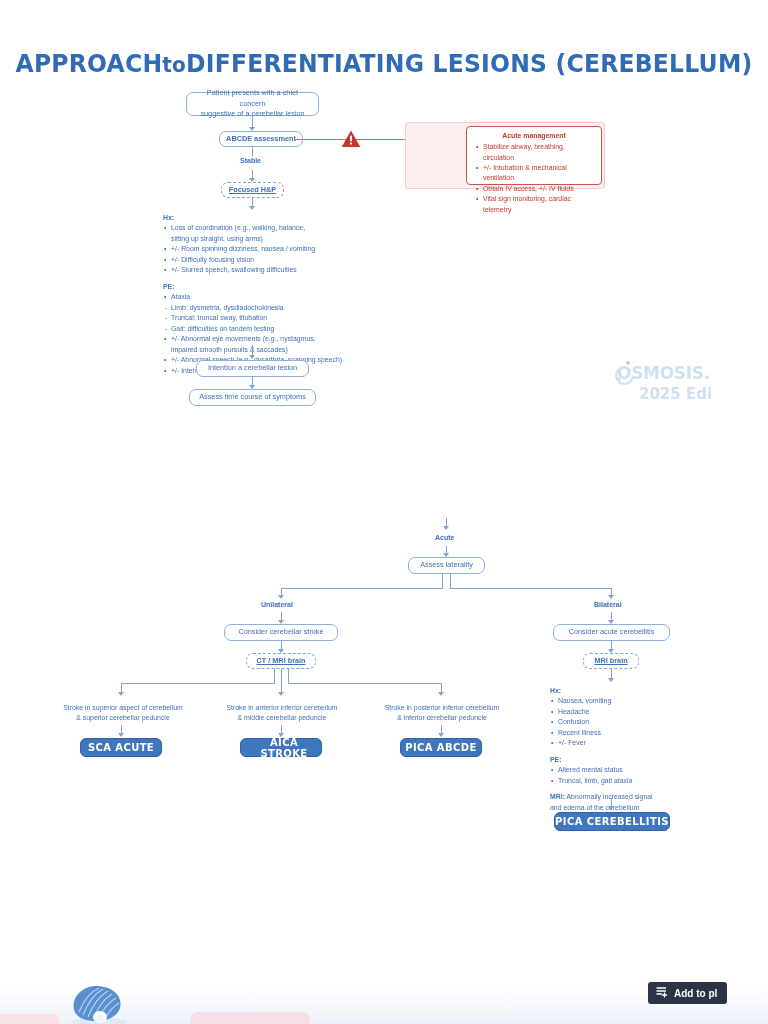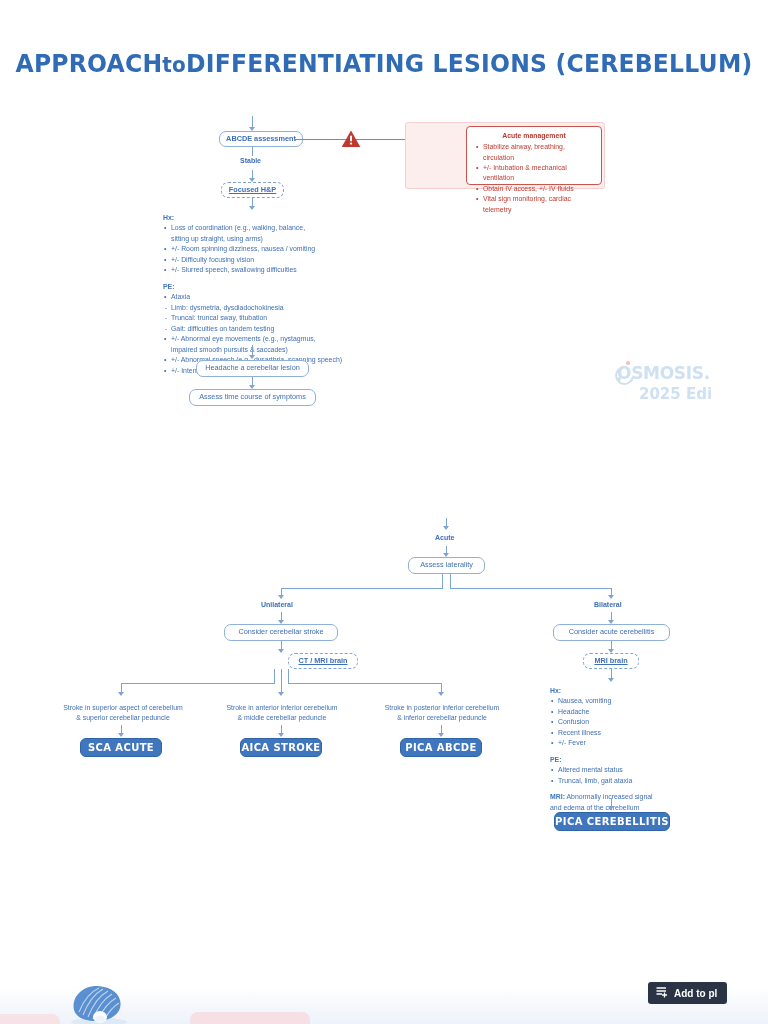--- a/index.html
+++ b/index.html
@@ -273,20 +273,22 @@
 </style>
 </head>
 <body>
 
 <div id="page">
 
   <div id="title">
     <span>APPROACH</span><span class="lower">to</span><span>DIFFERENTIATING LESIONS (CEREBELLUM)</span>
   </div>
 
+  <div class="node" style="left:186px; top:92px; width:133px; height:24px;">Patient presents with a chief concern
+suggestive of a cerebellar lesion</div>
 
   <div class="vline" style="left:252px; top:116px; height:13px;"></div>
   <div class="arrowhead" style="left:249px; top:127px;"></div>
 
   <div class="node strong" style="left:210px; top:131px; width:84px; height:16px;margin-left:9px;">ABCDE assessment</div>
 
   <div class="rline" style="left:294px; top:139px; width:122px;"></div>
   <div class="arrowhead right" style="left:414px; top:136px;"></div>
   <div class="edge-label red" style="left:419px; top:135px;">Unstable</div>
   <div class="rline" style="left:449px; top:139px; width:15px;"></div>
@@ -344,21 +346,21 @@
       <li style="white-space:pre-line">+/- Abnormal eye movements (e.g., nystagmus,
 impaired smooth pursuits &amp; saccades)</li>
       <li>+/- Abnormal speech (e.g., dysarthria, scanning speech)</li>
       <li>+/- Intention / postural tremor</li>
     </ul>
   </div>
 
   <div class="vline" style="left:252px; top:345px; height:12px;"></div>
   <div class="arrowhead" style="left:249px; top:355px;"></div>
 
-  <div class="node" style="left:196px; top:360px; width:113px; height:17px;">Headache a cerebellar lesion</div>
+  <div class="node" style="left:196px; top:360px; width:113px; height:17px;">Intention a cerebellar lesion</div>
 
   <div class="vline" style="left:252px; top:377px; height:10px;"></div>
   <div class="arrowhead" style="left:249px; top:385px;"></div>
 
   <div class="node" style="left:189px; top:389px; width:127px; height:17px;">Assess time course of symptoms</div>
 
   <div id="watermark">
     <div id="wm-ring"></div>
     <div id="wm-dot"></div>
     <div id="wm-dot2"></div>
@@ -392,21 +394,21 @@
   <div class="arrowhead" style="left:608px; top:620px;"></div>
 
   <div class="node" style="left:224px; top:624px; width:114px; height:17px;">Consider cerebellar stroke</div>
   <div class="node" style="left:553px; top:624px; width:117px; height:17px;">Consider acute cerebellitis</div>
 
   <div class="vline" style="left:281px; top:641px; height:11px;"></div>
   <div class="arrowhead" style="left:278px; top:649px;"></div>
   <div class="vline" style="left:611px; top:641px; height:11px;"></div>
   <div class="arrowhead" style="left:608px; top:649px;"></div>
 
-  <div class="node dashed" style="left:246px; top:653px; width:70px; height:16px;margin-left:42px;">CT / MRI brain</div>
+  <div class="node dashed" style="left:246px; top:653px; width:70px; height:16px;">CT / MRI brain</div>
   <div class="node dashed" style="left:583px; top:653px; width:56px; height:16px;">MRI brain</div>
 
   <div class="vline" style="left:274px; top:669px; height:14px;"></div>
   <div class="vline" style="left:281px; top:669px; height:14px;"></div>
   <div class="vline" style="left:288px; top:669px; height:14px;"></div>
   <div class="hline" style="left:121px; top:683px; width:154px;"></div>
   <div class="hline" style="left:288px; top:683px; width:154px;"></div>
   <div class="vline" style="left:121px; top:683px; height:12px;"></div>
   <div class="arrowhead" style="left:118px; top:692px;"></div>
   <div class="vline" style="left:281px; top:683px; height:12px;"></div>
@@ -422,21 +424,21 @@
 &amp; inferior cerebellar peduncle</div>
 
   <div class="vline" style="left:121px; top:725px; height:11px;"></div>
   <div class="arrowhead" style="left:118px; top:733px;"></div>
   <div class="vline" style="left:281px; top:725px; height:11px;"></div>
   <div class="arrowhead" style="left:278px; top:733px;"></div>
   <div class="vline" style="left:441px; top:725px; height:11px;"></div>
   <div class="arrowhead" style="left:438px; top:733px;"></div>
 
   <div class="result" style="left:80px; top:738px; width:82px; height:19px;">SCA ACUTE</div>
-  <div class="result" style="left:240px; top:738px; width:82px; height:19px;">AICA STROKE</div>
+  <div class="result" style="left:240px; top:738px; width:82px; height:19px;padding-left:6px;">AICA STROKE</div>
   <div class="result" style="left:400px; top:738px; width:82px; height:19px;">PICA ABCDE</div>
 
   <div class="vline" style="left:611px; top:669px; height:12px;"></div>
   <div class="arrowhead" style="left:608px; top:678px;"></div>
 
   <div class="clin" style="left:550px; top:686px; width:180px;">
     <div class="hd">Hx:</div>
     <ul>
       <li>Nausea, vomiting</li>
       <li>Headache</li>

